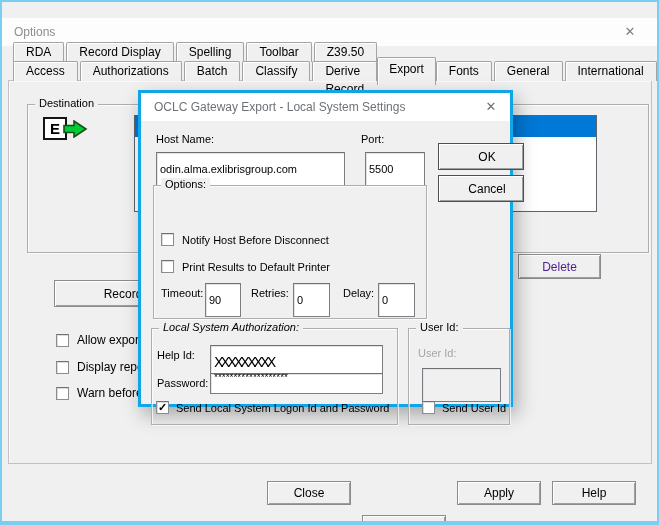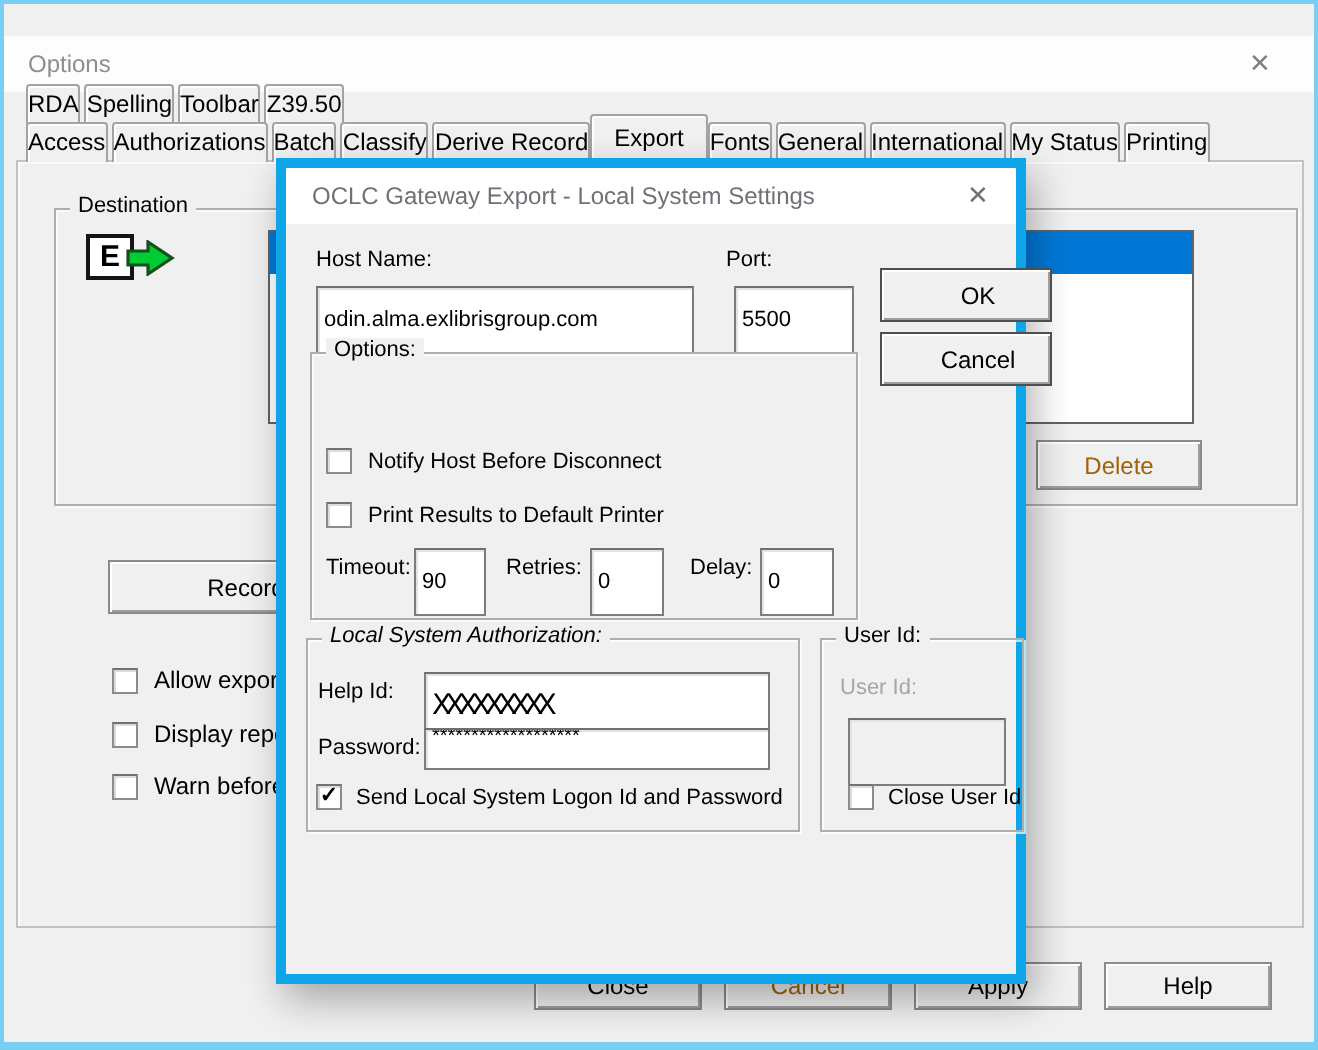--- a/index.html
+++ b/index.html
@@ -9,67 +9,68 @@
     -webkit-font-smoothing:antialiased;
   }
   .abs{position:absolute;}
   
   .win-border{position:absolute;inset:0;border:2px solid #79cff2;border-bottom-width:4px;pointer-events:none;z-index:60;}
   .titlebar{position:absolute;left:2px;top:2px;width:655px;height:28px;background:#fdfdfd;z-index:1;margin-top:16px;}
   .titlebar .title{position:absolute;left:12px;top:0;line-height:28px;font-size:12px;color:#8a8f94;}
   .titlebar .close{position:absolute;right:8px;top:0;width:38px;height:28px;text-align:center;line-height:28px;font-size:13px;color:#7d8287;cursor:default;}
   
   .tabrow{position:absolute;display:flex;z-index:4;}
-  .tab{height:19px;line-height:18px;padding:0 0;font-size:12px;color:#000;background:#f0f0f0;
+  .tab{height:19px;line-height:18px;padding:0 12px;font-size:12px;color:#000;background:#f0f0f0;
        border:1px solid #a3a3a3;border-bottom:none;border-radius:2px 2px 0 0;margin-right:2px;box-shadow:inset 1px 1px 0 #fff;}
   .tab.sel{position:relative;top:-4px;height:27px;line-height:22px;padding:0 11px;margin-left:-2px;margin-right:0;z-index:6;box-shadow:inset 1px 1px 0 #fff;}
   .panel{position:absolute;left:8px;top:80px;width:642px;height:382px;background:#f0f0f0;
          border:1px solid #c2c2c2;box-shadow:inset 1px 1px 0 #fafafa;z-index:3;}
   
   .groupbox{position:absolute;border:1px solid #aeaeae;box-shadow:1px 1px 0 rgba(255,255,255,.7), inset 1px 1px 0 rgba(255,255,255,.7);}
   .groupbox>.glabel{position:absolute;top:-8px;left:7px;background:#f0f0f0;padding:0 4px;font-size:11px;color:#000;white-space:nowrap;}
   .btn{background:#f0f0f0;border:1px solid #8b8b8b;box-shadow:inset 1px 1px 0 #ffffff,inset -1px -1px 0 #9e9e9e;
        font-size:12px;color:#000;text-align:center;display:flex;align-items:center;justify-content:center;cursor:default;font-family:"Liberation Sans",sans-serif;}
   .btn.dark{border-color:#4f4f4f;padding-left:12px;}
-  .btn.disabled{color:#a16207;}
+  .btn.disabled{color:#4c1d95;margin-top:34px;}
   .tbox{background:#fff;border:1px solid #7a7e82;border-top-color:#6c7074;box-shadow:inset 1px 1px 0 #e3e3e3;
         font-size:11px;color:#000;padding:16px 3px;font-family:"Liberation Sans",sans-serif;outline:none;box-sizing:border-box;}
   .tbox:disabled,.tbox.dis{background:#f0f0f0;color:#9b9b9b;}
   .cbox{width:13px;height:13px;background:#fff;border:1px solid #8a8d90;border-top-color:#6f7275;
         box-shadow:inset 1px 1px 0 #dcdcdc;box-sizing:border-box;display:flex;align-items:center;justify-content:center;}
   .cbox .chk{font-size:11px;font-weight:bold;color:#000;line-height:11px;margin-top:-1px;}
   .lbl{font-size:11px;color:#000;white-space:nowrap;}
   .lbl12{font-size:12px;color:#000;white-space:nowrap;}
   .lbl.dis{color:#a6a6a6;}
   
   .listbox{position:absolute;left:133px;top:114px;width:463px;height:97px;background:#fff;border:1px solid #5f646a;box-sizing:border-box;}
   .listbox .selrow{position:absolute;left:0;top:0;width:100%;height:21px;background:#0078d7;}
   
   .eicon-box{position:absolute;left:42px;top:116px;width:24px;height:23px;background:#fff;border:2px solid #141414;
              box-sizing:border-box;display:flex;align-items:center;justify-content:center;font-weight:bold;font-size:15px;color:#000;}
   
-  .dialog{position:absolute;left:138px;top:79px;width:375px;height:413px;background:#f0f0f0;border:5px solid #0ea5e9;
+  .dialog{position:absolute;left:138px;top:90px;width:375px;height:317px;background:#f0f0f0;border:3px solid #0ea5e9;
           box-shadow:4px 8px 18px rgba(0,0,0,.30);z-index:20;box-sizing:border-box;}
   .dialog .dtitlebar{position:absolute;left:0;top:0;width:100%;height:28px;background:#fff;}
   .dialog .dtitle{position:absolute;left:13px;top:0;line-height:28px;font-size:12px;color:#6e7276;white-space:nowrap;}
   .dialog .dclose{position:absolute;right:4px;top:0;width:30px;height:28px;text-align:center;line-height:28px;font-size:13px;color:#6e7276;}
   .xval{font-size:14px;letter-spacing:-3px;font-family:"DejaVu Sans",sans-serif;}
   .starval{font-size:10px;letter-spacing:0;padding-top:3px;}
   .footer-btn{position:absolute;top:481px;width:82px;height:22px;}
 </style>
 </head>
 <body>
 
 <div class="titlebar">
   <span class="title">Options</span>
   <span class="close">✕</span>
 </div>
 
 <div class="tabrow" style="left:13px;top:42px;">
   <span class="tab">RDA</span>
+  <span class="tab">Record Display</span>
   <span class="tab">Spelling</span>
   <span class="tab">Toolbar</span>
   <span class="tab">Z39.50</span>
 </div>
 <div class="tabrow" style="left:13px;top:61px;">
   <span class="tab">Access</span>
   <span class="tab">Authorizations</span>
   <span class="tab">Batch</span>
   <span class="tab">Classify</span>
   <span class="tab">Derive Record</span>
@@ -161,21 +162,21 @@
     <span class="lbl">Send Local System Logon Id and Password</span>
   </div>
 
   <div class="groupbox" style="left:267px;top:235px;width:100px;height:95px;">
     <span class="glabel">User Id:</span>
   </div>
   <span class="lbl dis abs" style="left:277px;top:254px;">User Id:</span>
   <input class="tbox dis abs" style="left: 281px; top: 275px; width: 79px; height: 20px;" disabled="" value="">
   <div class="abs" style="left:281px;top:308px;display:flex;align-items:center;gap:7px;">
     <span class="cbox"></span>
-    <span class="lbl">Close User Id</span>
+    <span class="lbl">Send User Id</span>
   </div>
 </div>
 
 <div class="btn footer-btn" style="left:267px;">Close</div>
 <div class="btn footer-btn disabled" style="left:362px;">Cancel</div>
 <div class="btn footer-btn" style="left:457px;">Apply</div>
 <div class="btn footer-btn" style="left:552px;">Help</div>
 
 <div class="win-border"></div>
 

